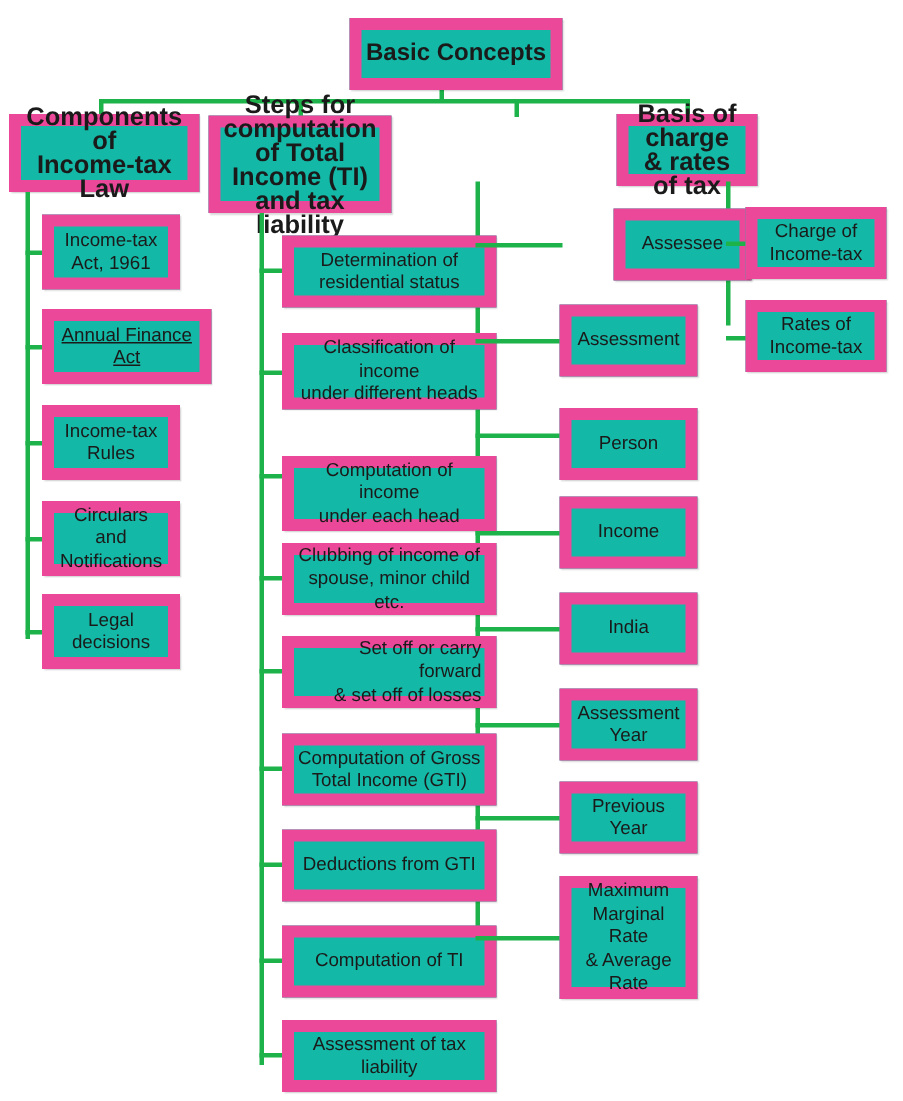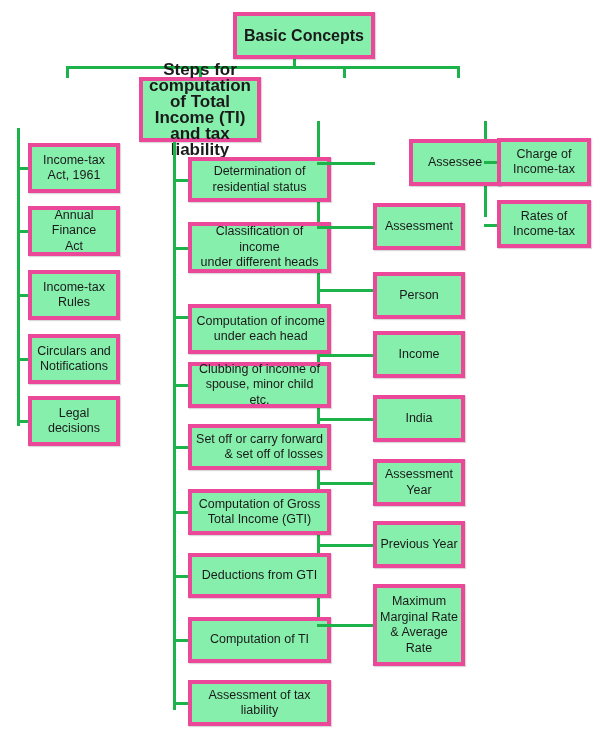--- a/index.html
+++ b/index.html
@@ -1,21 +1,21 @@
 <!DOCTYPE html>
 <html><head>
 <meta charset="utf-8">
 <style>
   html, body { margin: 0; padding: 0; background: #ffffff; }
   body { width: 602px; height: 734px; position: relative; overflow: hidden;
          font-family: "Liberation Sans", sans-serif; }
   #canvas { position: absolute; left: 0; top: 0; width: 602px; height: 734px; }
   .box {
     position: absolute; box-sizing: border-box;
-    background: #86efac; border: 4px solid #ec4899;
+    background: #14b8a6; border: 8px solid #ec4899;
     display: flex; align-items: center; justify-content: center;
     text-align: center; color: #1a1a1a; font-size: 12.5px; line-height: 15.5px;
     padding: 16px 2px; white-space: pre-line;
     box-shadow: 1px 1px 1px rgba(0,0,0,0.15);
   }
   .box.head { font-weight: bold; font-size: 17px; line-height: 16px; }
   .box.root { font-weight: bold; font-size: 16px; }
   .line { position: absolute; background: #1db34a; }
 </style>
 </head>
@@ -27,40 +27,48 @@
   <div class="line" style="left:66px;top:66px;width:394px;height:3px;"></div>
   <div class="line" style="left:66px;top:66px;width:3px;height:12px;"></div>
   <div class="line" style="left:199px;top:66px;width:3px;height:12px;"></div>
   <div class="line" style="left:343px;top:66px;width:3px;height:12px;"></div>
   <div class="line" style="left:457px;top:66px;width:3px;height:12px;"></div>
 
   <div class="box root" style="left:233px;top:12px;width:142px;height:47px;">
     <span>Basic Concepts</span>
   </div>
 
+  <div class="box head" style="left:6px;top:76px;width:127px;height:52px;">
+    <span>Components of
+Income-tax Law</span>
+  </div>
   <div class="line" style="left:17px;top:128px;width:3px;height:298px;"></div>
   <div id="col1"></div>
 
   <div class="box head" style="left:139px;top:77px;width:122px;height:65px;">
     <span>Steps for computation
 of Total Income (TI)
 and tax liability</span>
   </div>
   <div class="line" style="left:173px;top:142px;width:3px;height:568px;"></div>
 
   <div class="line" style="left:317px;top:121px;width:3px;height:540px;"></div>
 
+  <div class="box head" style="left:411px;top:76px;width:94px;height:45px;">
+    <span>Basis of charge
+&amp; rates of tax</span>
+  </div>
   <div class="line" style="left:484px;top:121px;width:3px;height:96px;"></div>
 
   <div id="items-layer">
       <div class="line" style="left: 17px; top: 167px; width: 13px; height: 3px;"></div>
       <div class="box" style="left: 28px; top: 143px; width: 92px; height: 50px;"><span>Income-tax
 Act, 1961</span></div>
       <div class="line" style="left: 17px; top: 230px; width: 13px; height: 3px;"></div>
-      <div class="box" style="left: 28px; top: 206px; width: 92px; height: 50px;"><span>Annual Finance
+      <div class="box" style="left: 28px; top: 206px; width: 113px; height: 50px; text-decoration: underline;"><span>Annual Finance
 Act</span></div>
       <div class="line" style="left: 17px; top: 294px; width: 13px; height: 3px;"></div>
       <div class="box" style="left: 28px; top: 270px; width: 92px; height: 50px;"><span>Income-tax
 Rules</span></div>
       <div class="line" style="left: 17px; top: 358px; width: 13px; height: 3px;"></div>
       <div class="box" style="left: 28px; top: 334px; width: 92px; height: 50px;"><span>Circulars and
 Notifications</span></div>
       <div class="line" style="left: 17px; top: 420px; width: 13px; height: 3px;"></div>
       <div class="box" style="left: 28px; top: 396px; width: 92px; height: 50px;"><span>Legal decisions</span></div>
       <div class="line" style="left: 173px; top: 179px; width: 17px; height: 3px;"></div>

